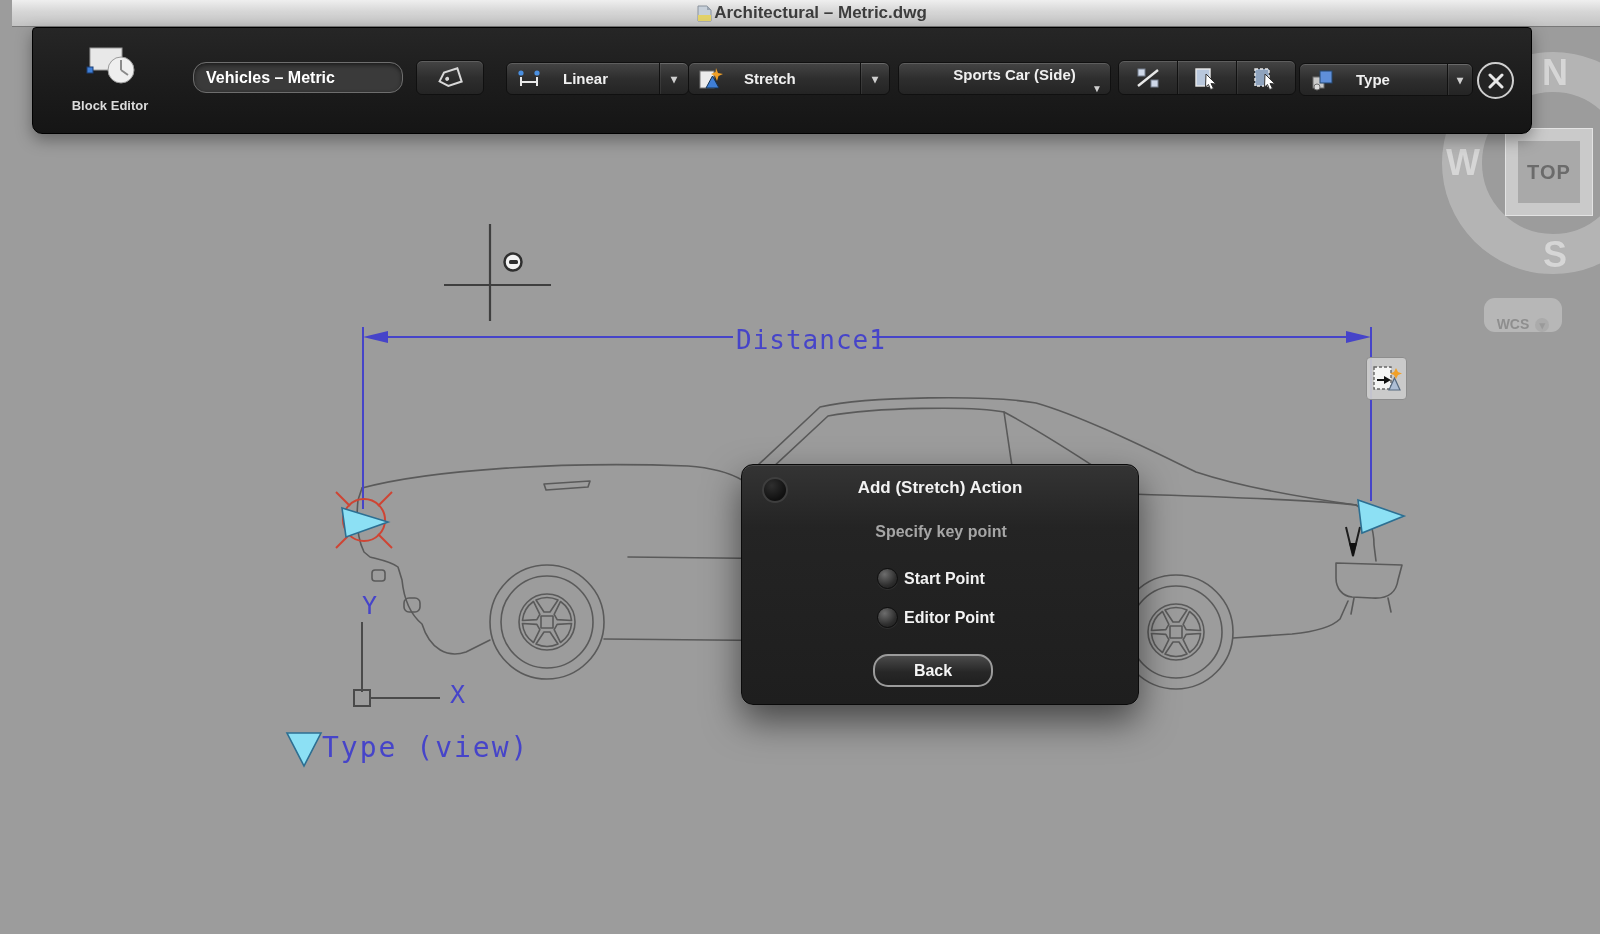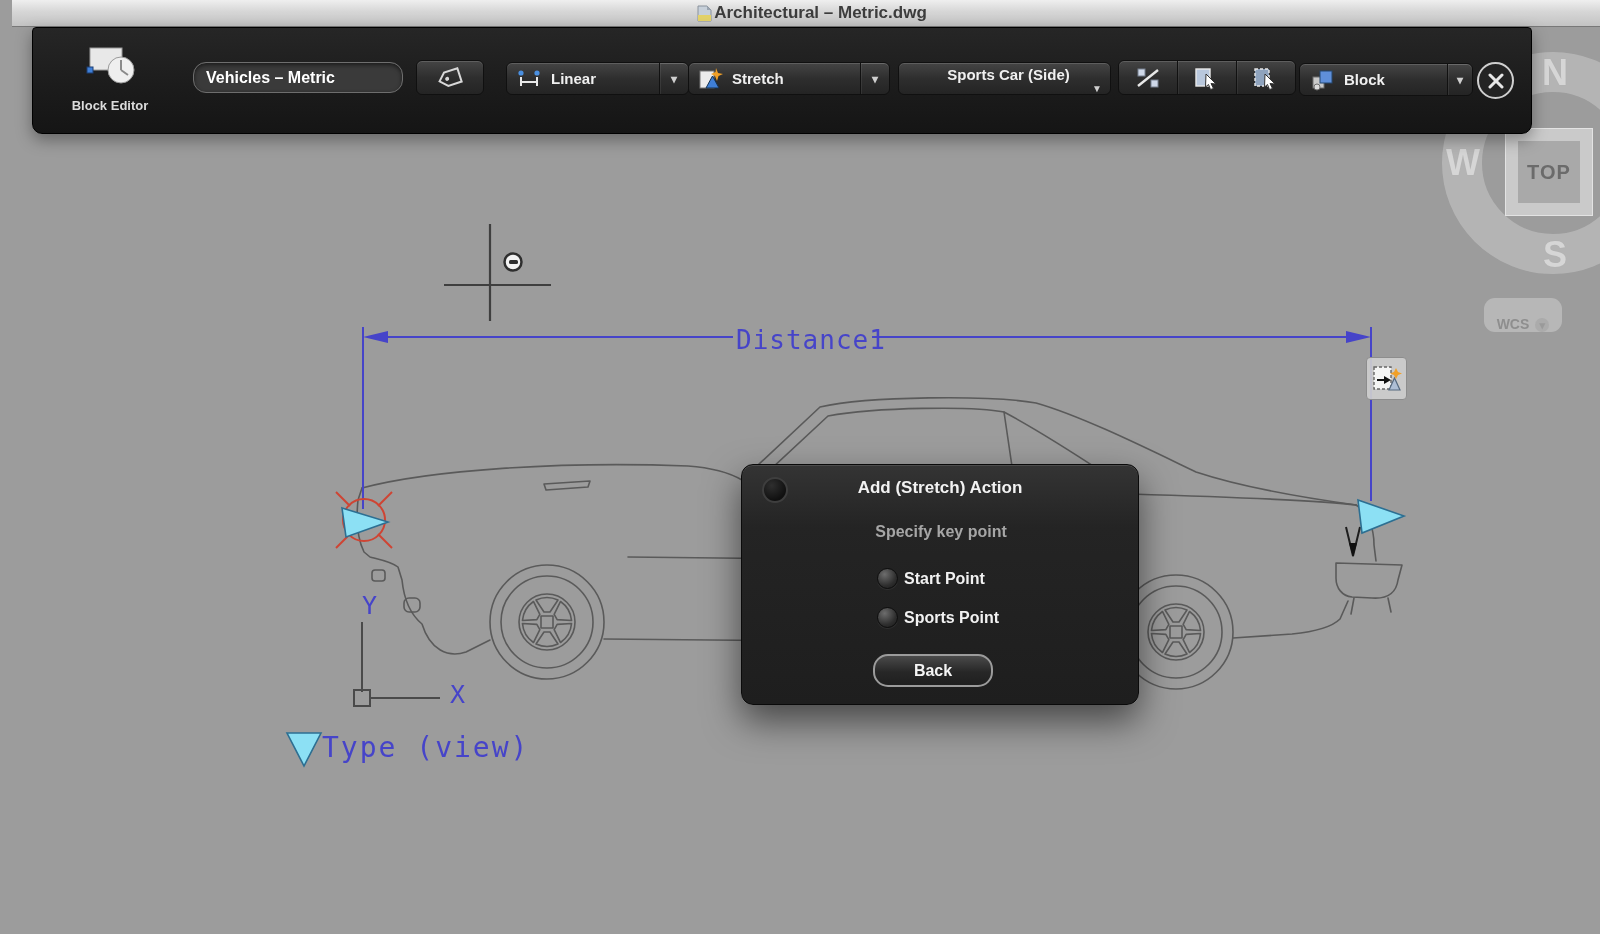--- a/index.html
+++ b/index.html
@@ -26,21 +26,21 @@
     z-index:30;
   }
   .tb-abs{position:absolute;}
   .btn{
     background:linear-gradient(#454545,#2e2e2e 50%,#242424);
     border:1px solid #101010;border-radius:6px;
     box-shadow:inset 0 1px 0 rgba(255,255,255,.14);
     display:flex;align-items:center;color:#f0f0f0;
     font-size:15px;font-weight:bold;cursor:default;
   }
-  .btn .lbl{white-space:nowrap;}
+  .btn .lbl{white-space:nowrap;margin-left:12px;}
   .chev-seg{
     margin-left:auto;align-self:stretch;display:flex;align-items:center;justify-content:center;
     border-left:1px solid #111;width:28px;color:#cfcfcf;font-size:12px;
     box-shadow:inset 1px 1px 0 rgba(255,255,255,.07);
     border-radius:0 6px 6px 0;
   }
   .field{
     background:#3a3a3a;border:1px solid #6e6e6e;border-radius:13px;
     box-shadow:inset 0 2px 4px rgba(0,0,0,.55);
     color:#fff;font-size:16px;font-weight:bold;
@@ -334,21 +334,21 @@
       </svg>
     </span>
   </div>
 
   <div class="btn tb-abs" style="left:1266px;top:35px;width:162px;height:31px;padding-left:10px;">
     <svg width="24" height="22" style="margin-right:10px;">
       <rect x="3" y="8" width="11" height="11" fill="#c9c9c9" stroke="#6e6e6e"></rect>
       <rect x="10" y="2" width="12" height="12" fill="#5f8fd9" stroke="#24476e"></rect>
       <circle cx="7" cy="18" r="3" fill="#dcdcdc" stroke="#6e6e6e"></circle>
     </svg>
-    <span class="lbl">Block</span>
+    <span class="lbl">Type</span>
     <span class="chev-seg" style="width:24px;">▾</span>
   </div>
 
   <div id="close-btn" class="tb-abs" style="left:1444px;top:34px;">
     <svg width="16" height="16">
       <line x1="2" y1="2" x2="14" y2="14" stroke="#e8e8e8" stroke-width="3" stroke-linecap="round"></line>
       <line x1="14" y1="2" x2="2" y2="14" stroke="#e8e8e8" stroke-width="3" stroke-linecap="round"></line>
     </svg>
   </div>
 </div>
@@ -357,19 +357,19 @@
   <div class="d-close"></div>
   <div class="d-title">Add (Stretch) Action</div>
   <div class="d-prompt">Specify key point</div>
 
   <div class="radio-row" style="top:103px;gap:6px;">
     <span class="radio"></span>
     <span class="r-label">Start Point</span>
   </div>
   <div class="radio-row" style="top:142px;">
     <span class="radio"></span>
-    <span class="r-label">Sports Point</span>
+    <span class="r-label">Editor Point</span>
   </div>
 
   <div id="back-btn">
     <span>Back</span>
   </div>
 </div>
 
 </body></html>

